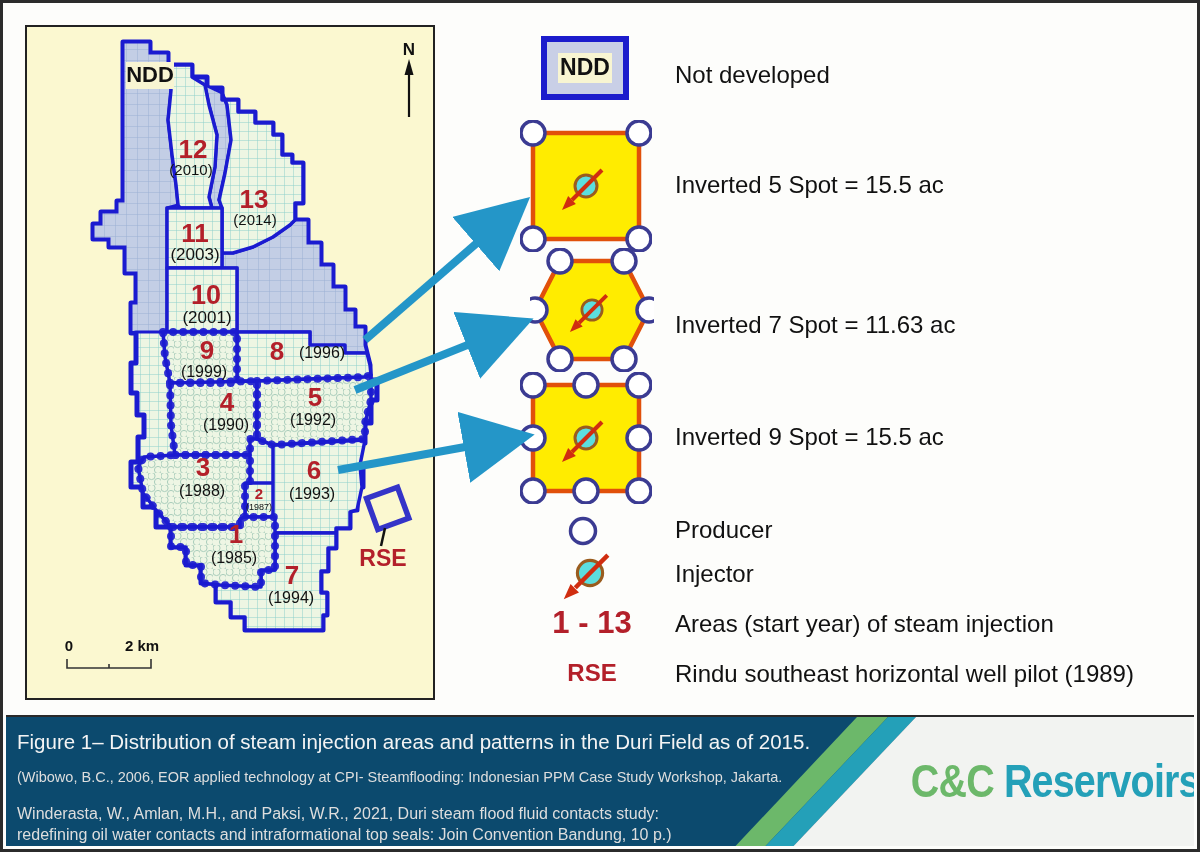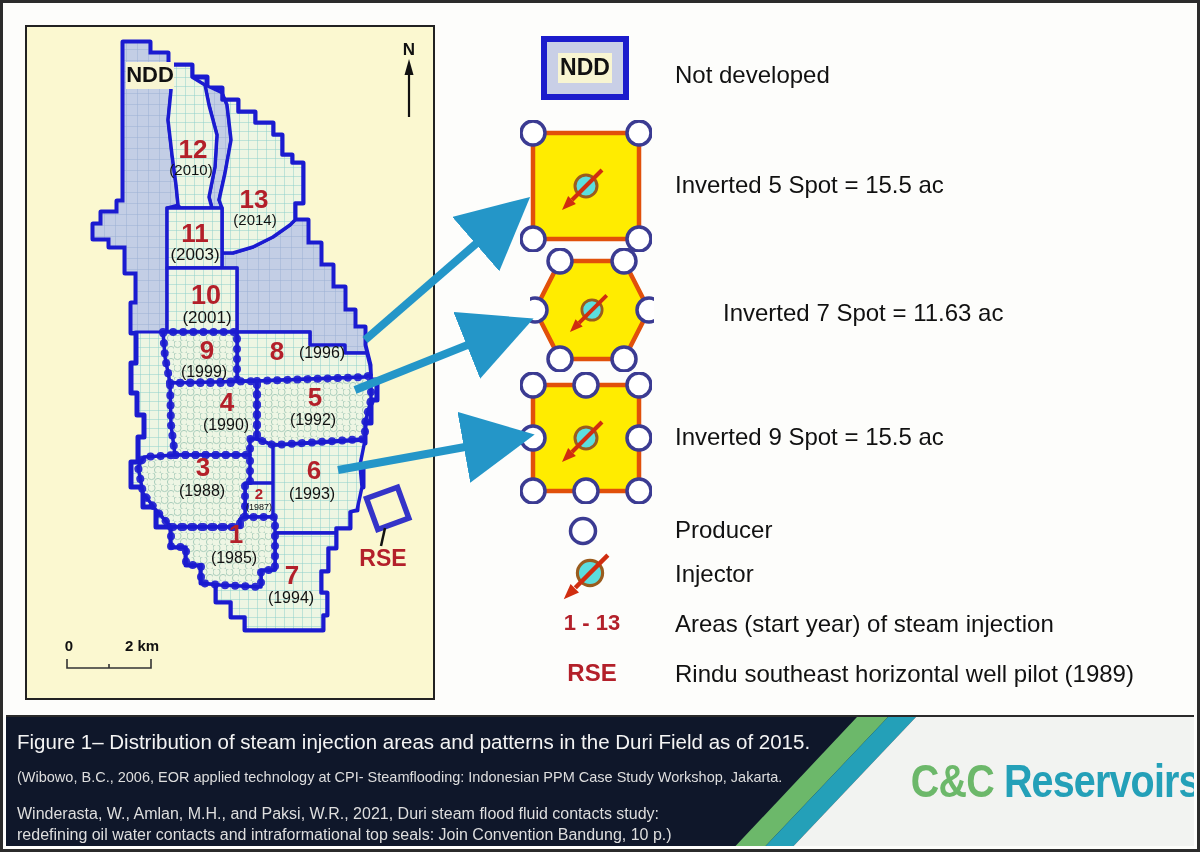--- a/index.html
+++ b/index.html
@@ -15,25 +15,25 @@
   }
   .map-panel svg { display:block; }
   .overlay-arrows { position:absolute; left:0; top:0; z-index:3; pointer-events:none; }
   .legend-item-symbol { position:absolute; z-index:2; }
   .legend-label {
     position:absolute; left:672px; z-index:2; color:#111; font-size:24px;
     white-space:nowrap; line-height:30px;
   }
   .legend-key {
     position:absolute; left:539px; width:100px; text-align:center; z-index:2;
-    color:#b3202a; font-weight:bold; font-size:22px; line-height:28px; white-space:nowrap;
+    color:#b3202a; font-weight:bold; font-size:31px; line-height:28px; white-space:nowrap;
   }
   .caption {
     position:absolute; left:3px; right:3px; top:712px; bottom:3px;
-    background:#0f172a; border-top:2px solid #2a2a2a; z-index:4; overflow:hidden;
+    background:#0c4a6e; border-top:2px solid #2a2a2a; z-index:4; overflow:hidden;
   }
   .caption .stripe-green {
     position:absolute; inset:0; background:#6cb86a;
     clip-path:polygon(851px 0, 882px 0, 752px 137px, 722px 137px);
   }
   .caption .stripe-teal {
     position:absolute; inset:0; background:#24a0b8;
     clip-path:polygon(882px 0, 910px 0, 780px 137px, 752px 137px);
   }
   .caption .logo-panel {
@@ -258,21 +258,21 @@
         <polygon points="-25,25 -10.5,18.5 -18.5,10.5" fill="#d02d10"></polygon>
       </g>
     </svg>
   </div>
 
   <div class="legend-key" style="top:606px;">1 - 13</div>
   <div class="legend-key" style="top:656px; font-size:24px;">RSE</div>
 
   <div class="legend-label" style="top:57px;">Not developed</div>
   <div class="legend-label" style="top:167px;">Inverted 5 Spot = 15.5 ac</div>
-  <div class="legend-label" style="top:295px;margin-left:48px;">Inverted 7 Spot = 11.63 ac</div>
+  <div class="legend-label" style="top:307px;">Inverted 7 Spot = 11.63 ac</div>
   <div class="legend-label" style="top:419px;text-align:right;">Inverted 9 Spot = 15.5 ac</div>
   <div class="legend-label" style="top:512px;">Producer</div>
   <div class="legend-label" style="top:556px;">Injector</div>
   <div class="legend-label" style="top:606px;">Areas (start year) of steam injection</div>
   <div class="legend-label" style="top:656px;">Rindu southeast horizontal well pilot (1989)</div>
 
   <div class="caption">
     <div class="stripe-green"></div>
     <div class="stripe-teal"></div>
     <div class="logo-panel"></div>

